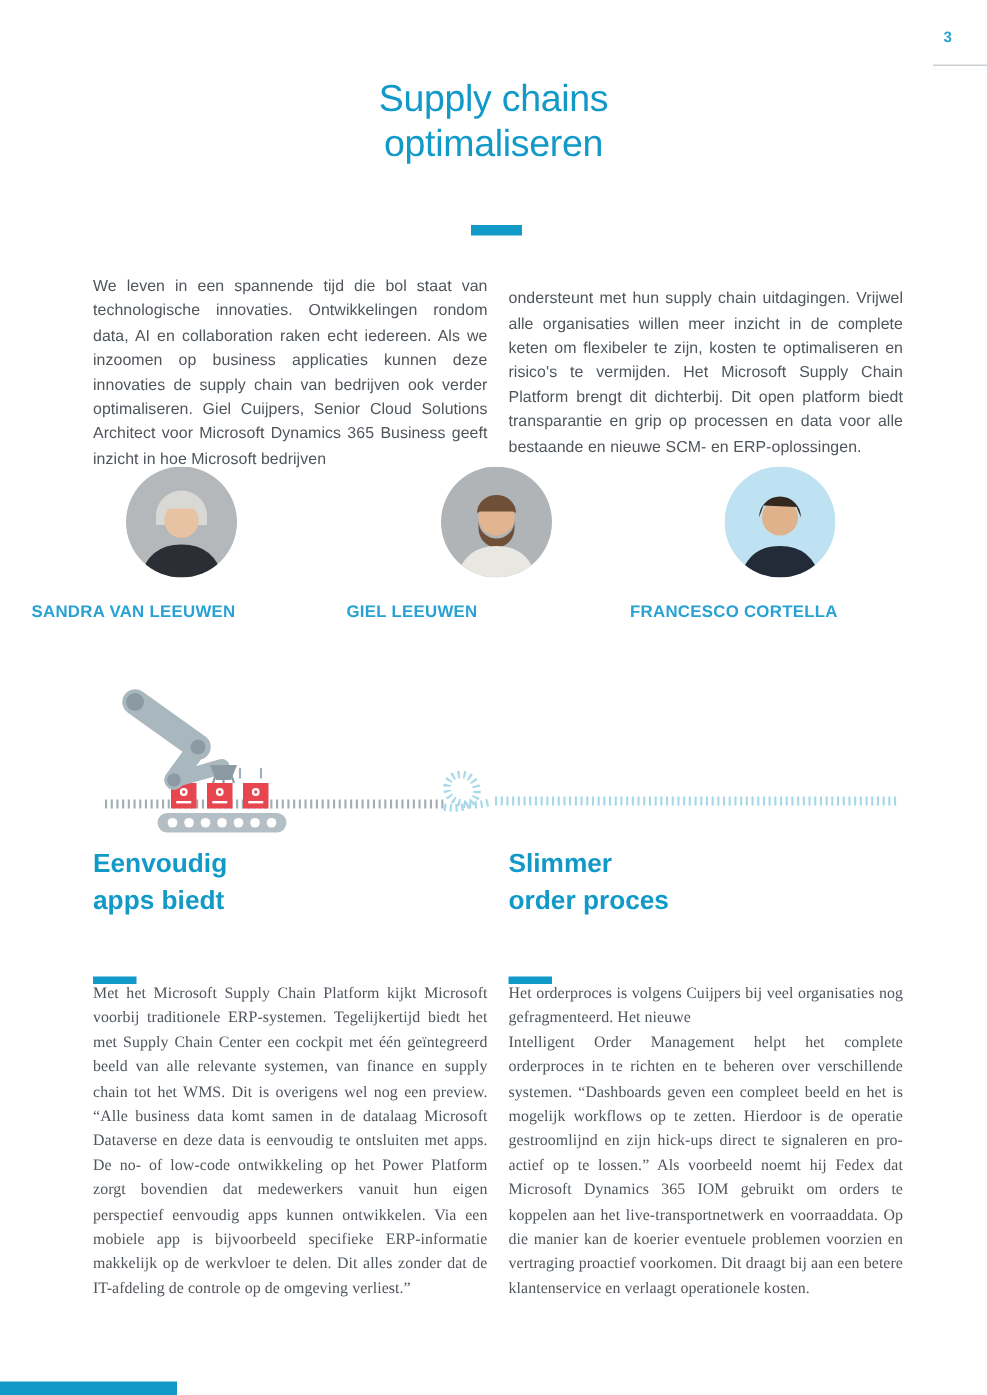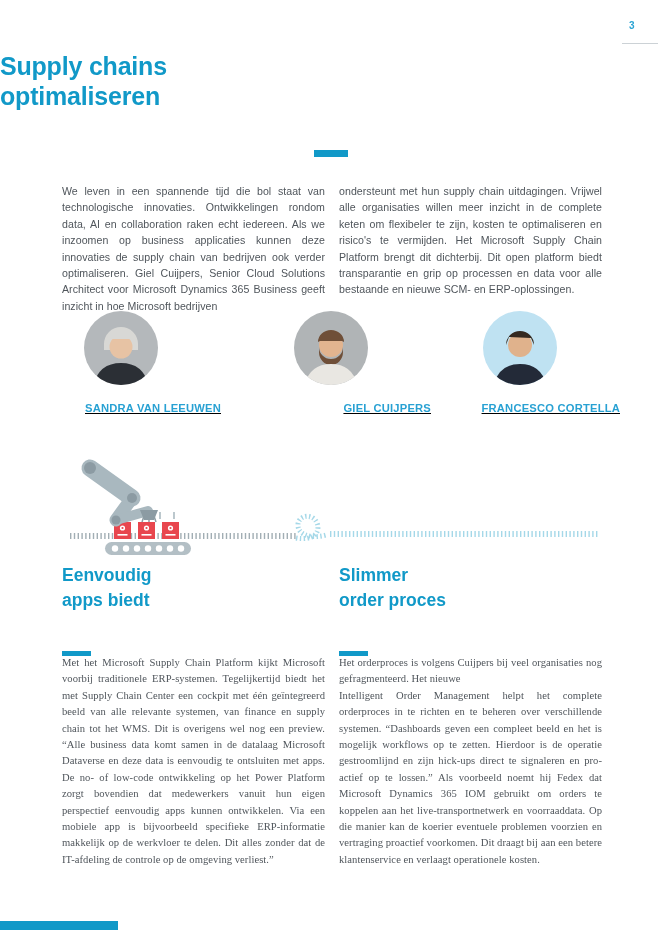--- a/index.html
+++ b/index.html
@@ -9,37 +9,37 @@
   }
   .page-number{
     position:absolute;top:20px;left:629px;
     font-size:10px;font-weight:bold;color:#2ba4d4;
   }
   .page-number-rule{
     position:absolute;top:43px;left:622px;width:36px;height:1px;background:#ccd2d6;
   }
   .title{
     position:absolute;top:52px;left:0;width:100%;margin:0;
-    text-align:left;font-size:25px;font-weight:bold;color:#1199c8;
+    text-align:center;font-size:25px;font-weight:normal;color:#1199c8;
     line-height:1.18;white-space:pre-line;letter-spacing:-0.2px;
   }
   .title-dash{
     position:absolute;top:150px;left:314px;width:34px;height:7px;background:#1199c8;
   }
   .two-col{
     position:absolute;left:62px;width:540px;display:flex;gap:14px;
   }
   .col{width:263px;margin:0;}
   .body-text{
     font-size:10.6px;line-height:1.55;color:#4f555b;text-align:justify;
     white-space:pre-line;letter-spacing:0.05px;
   }
-  .intro-cols{top:183px;}
+  .intro-cols{top:183px;align-items:center;}
   .people-row{position:absolute;top:311px;left:0;width:658px;}
-  .person{position:absolute;width:200px;text-align:right;text-decoration:underline;}
+  .person{position:absolute;width:200px;text-align:left;}
   .person-1{left:21px;}
   .person-2{left:231px;}
   .person-3{left:420px;}
   .avatar{
     width:74px;height:74px;border-radius:50%;overflow:hidden;margin:0 auto;
   }
   .person-name{
     margin-top:17px;font-size:11.2px;font-weight:bold;color:#28a1d3;letter-spacing:0.2px;
   }
   .illustration{position:absolute;top:450px;left:62px;}
@@ -91,21 +91,21 @@
     <div class="person person-2">
       <div class="avatar">
         <svg width="74" height="74" viewBox="0 0 74 74">
           <rect width="74" height="74" fill="#b0b4b6"></rect>
           <circle cx="37" cy="34" r="12" fill="#e2b48f"></circle>
           <path d="M24 31 a13 12 0 0 1 26 0 l-2 -1 h-22 z" fill="#6f4f38"></path>
           <path d="M25 36 a12 12 0 0 0 24 0 v5 a12 13 0 0 1 -24 0 z" fill="#6f4f38"></path>
           <path d="M10 76 q5 -23 27 -23 q22 0 27 23 z" fill="#e9e7e2"></path>
         </svg>
       </div>
-      <div class="person-name">GIEL CUIJPERS</div>
+      <div class="person-name">GIEL LEEUWEN</div>
     </div>
 
     <div class="person person-3">
       <div class="avatar">
         <svg width="74" height="74" viewBox="0 0 74 74">
           <rect width="74" height="74" fill="#bfe2f2"></rect>
           <circle cx="37" cy="34" r="12" fill="#e0b28c"></circle>
           <path d="M23 34 a14 14 0 0 1 28 0 l-3 -7 l-22 -1 z" fill="#35291f"></path>
           <path d="M10 76 q5 -23 27 -23 q22 0 27 23 z" fill="#232a38"></path>
         </svg>

